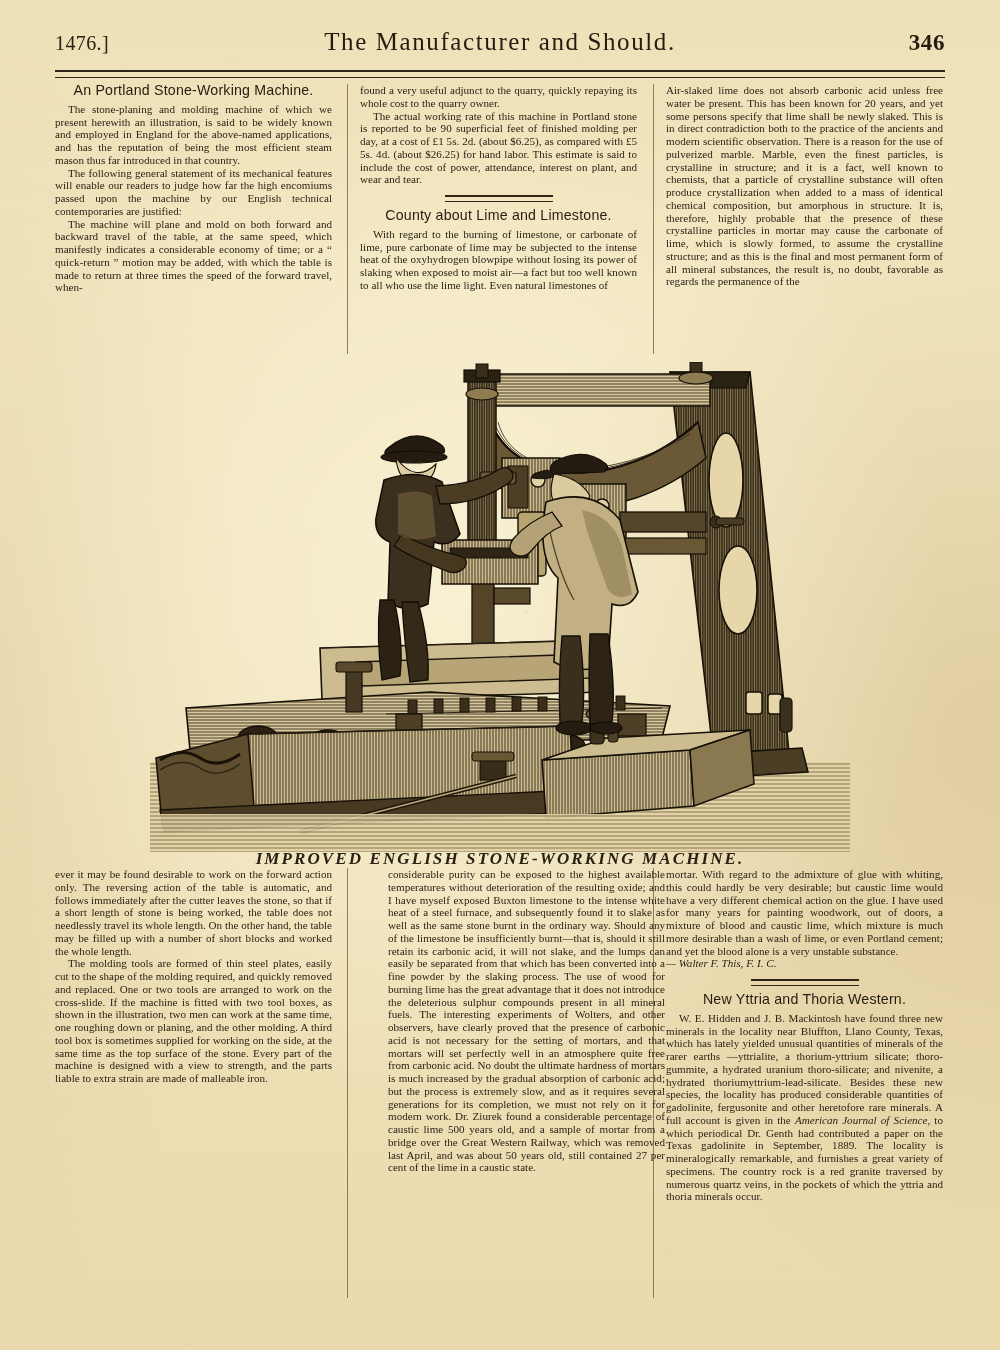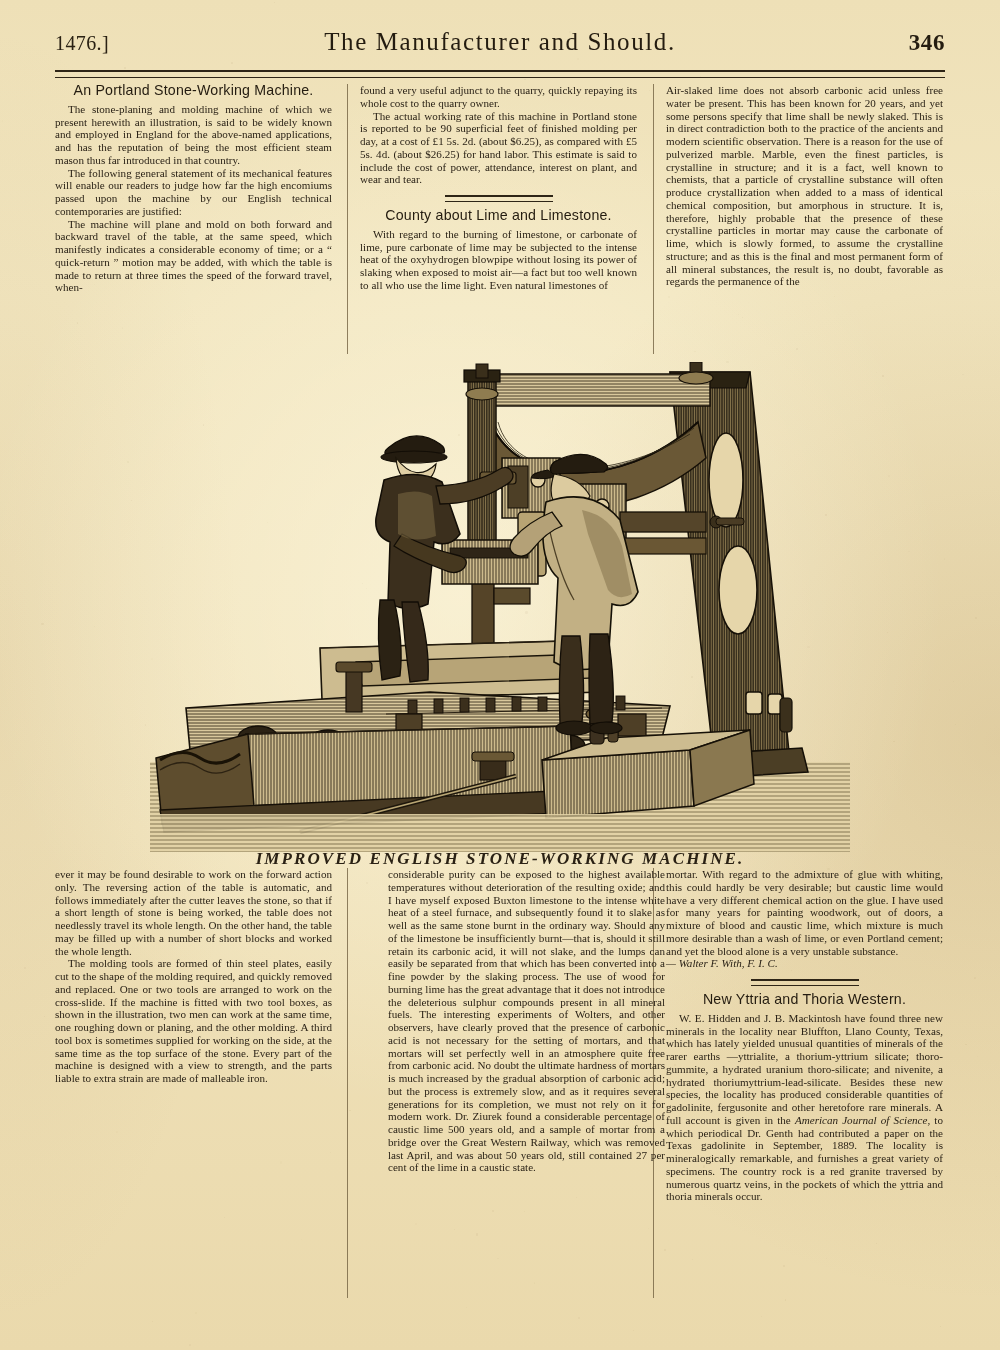--- a/index.html
+++ b/index.html
@@ -498,20 +498,20 @@
       <p class="bodyp" style="text-indent:0">ever it may be found desirable to work on the forward action only.  The reversing action of the table is automatic, and follows immediately after the cutter leaves the stone, so that if a short length of stone is being worked, the table does not needlessly travel its whole length.  On the other hand, the table may be filled up with a number of short blocks and worked the whole length.</p>
       <p class="bodyp">The molding tools are formed of thin steel plates, easily cut to the shape of the molding required, and quickly removed and replaced.  One or two tools are arranged to work on the cross-slide.  If the machine is fitted with two tool boxes, as shown in the illustration, two men can work at the same time, one roughing down or planing, and the other molding.  A third tool box is sometimes supplied for working on the side, at the same time as the top surface of the stone.  Every part of the machine is designed with a view to strength, and the parts liable to extra strain are made of malleable iron.</p>
     </div>
 
     <div class="col2 c2">
       <p class="bodyp" style="text-indent:0">considerable purity can be exposed to the highest available temperatures without deterioration of the resulting oxide; and I have myself exposed Buxton limestone to the intense white heat of a steel furnace, and subsequently found it to slake as well as the same stone burnt in the ordinary way.  Should any of the limestone be insufficiently burnt—that is, should it still retain its carbonic acid, it will not slake, and the lumps can easily be separated from that which has been converted into a fine powder by the slaking process.  The use of wood for burning lime has the great advantage that it does not introduce the deleterious sulphur compounds present in all mineral fuels.  The interesting experiments of Wolters, and other observers, have clearly proved that the presence of carbonic acid is not necessary for the setting of mortars, and that mortars will set perfectly well in an atmosphere quite free from carbonic acid.  No doubt the ultimate hardness of mortars is much increased by the gradual absorption of carbonic acid; but the process is extremely slow, and as it requires several generations for its completion, we must not rely on it for modern work.  Dr. Ziurek found a considerable percentage of caustic lime 500 years old, and a sample of mortar from a bridge over the Great Western Railway, which was removed last April, and was about 50 years old, still contained 27 per cent of the lime in a caustic state.</p>
     </div>
 
     <div class="col2 c3">
       <p class="bodyp" style="text-indent:0">mortar.  With regard to the admixture of glue with whiting, this could hardly be very desirable; but caustic lime would have a very different chemical action on the glue.  I have used for many years for painting woodwork, out of doors, a mixture of blood and caustic lime, which mixture is much more desirable than a wash of lime, or even Portland cement; and yet the blood alone is a very unstable substance.</p>
-      <p class="bodyp sig" style="text-indent:0">— Walter F. With, F. I. C.</p>
+      <p class="bodyp sig" style="text-indent:0">— Walter F. This, F. I. C.</p>
       <div class="divider"></div>
       <div class="sec-title">New Yttria and Thoria Western.</div>
       <p class="bodyp"><span>W. E. Hidden and J. B. Mackintosh have found three new minerals in the locality near Bluffton, Llano County, Texas, which has lately yielded unusual quantities of minerals of the rarer earths —yttrialite, a thorium-yttrium silicate; thoro-gummite, a hydrated uranium thoro-silicate; and nivenite, a hydrated thoriumyttrium-lead-silicate.  Besides these new species, the locality has produced considerable quantities of gadolinite, fergusonite and other heretofore rare minerals.  A full account is given in the </span><em>American Journal of Science</em><span>, to which periodical Dr. Genth had contributed a paper on the Texas gadolinite in September, 1889.  The locality is mineralogically remarkable, and furnishes a great variety of specimens.  The country rock is a red granite traversed by numerous quartz veins, in the pockets of which the yttria and thoria minerals occur.</span></p>
     </div>
   </div>
 
 </div>
 
 </body></html>

